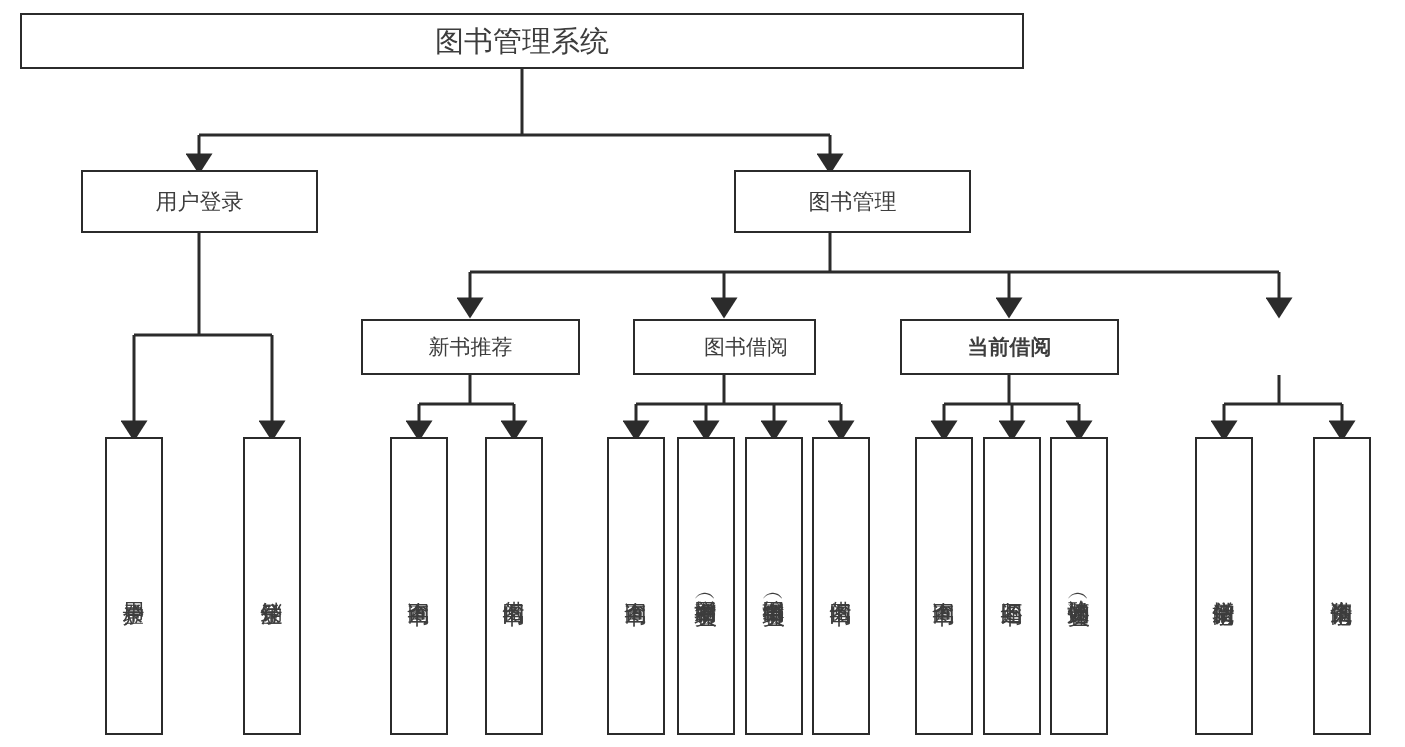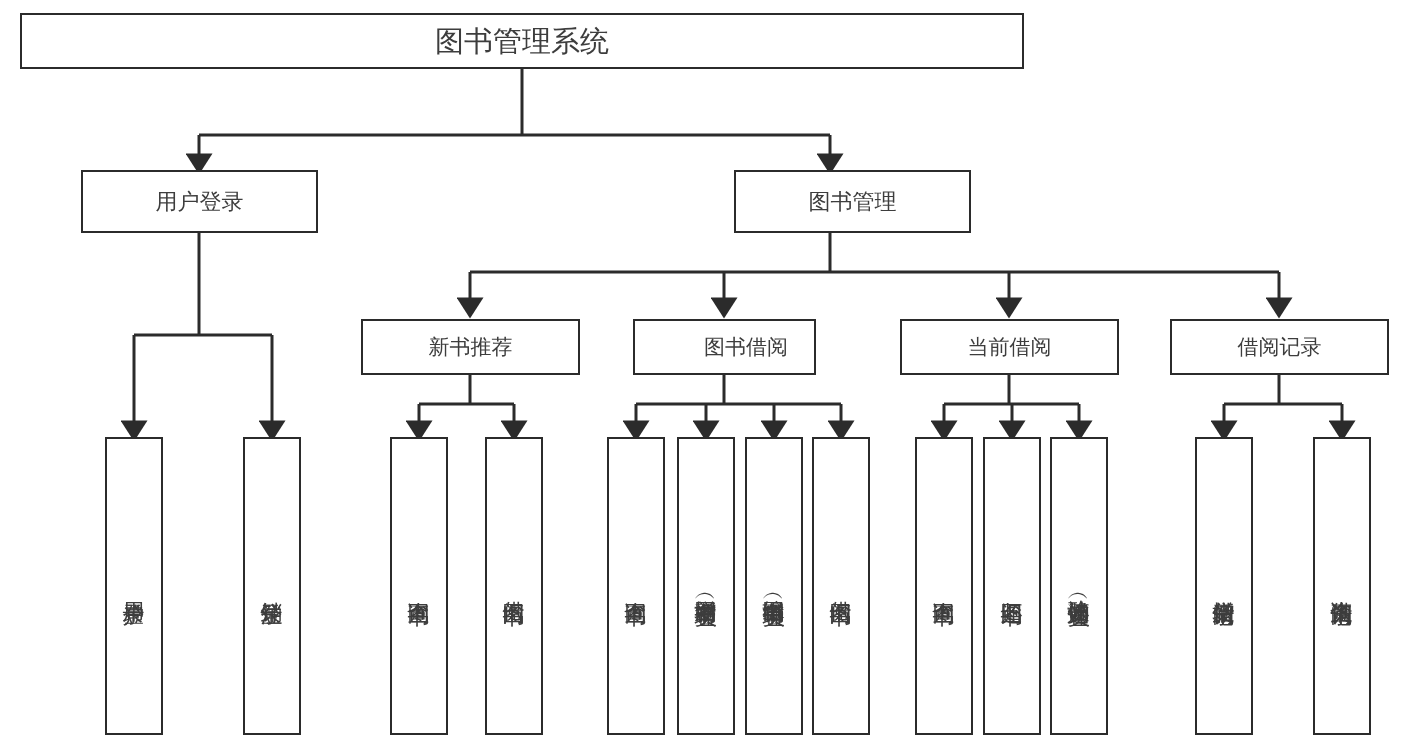--- a/index.html
+++ b/index.html
@@ -138,25 +138,22 @@
   <div class="node level2" style="left:711px; top:170px; width:237px; height:63px;margin-left:23px;">
     <span class="node-label">图书管理</span>
   </div>
 
   <div class="node level3" style="left:361px; top:319px; width:219px; height:56px;justify-content:center;">
     <span class="node-label">新书推荐</span>
   </div>
   <div class="node level3" style="left:633px; top:319px; width:183px; height:56px;padding-left:43px;">
     <span class="node-label">图书借阅</span>
   </div>
-  <div class="node level3" style="left:900px; top:319px; width:219px; height:56px;">
+  <div class="node level3" style="left:900px; top:319px; width:219px; height:56px;font-weight:bold;">
     <span class="node-label">当前借阅</span>
-  </div>
-  <div class="node level3" style="left:1170px; top:319px; width:219px; height:56px;">
-    <span class="node-label">借阅记录</span>
   </div>
 
   <div class="node leaf" style="left:105px; top:437px; width:58px; height:298px;">
     <span class="node-label">用户登录</span>
   </div>
   <div class="node leaf" style="left:243px; top:437px; width:58px; height:298px;">
     <span class="node-label">注销登录</span>
   </div>
 
   <div class="node leaf" style="left:390px; top:437px; width:58px; height:298px;">

